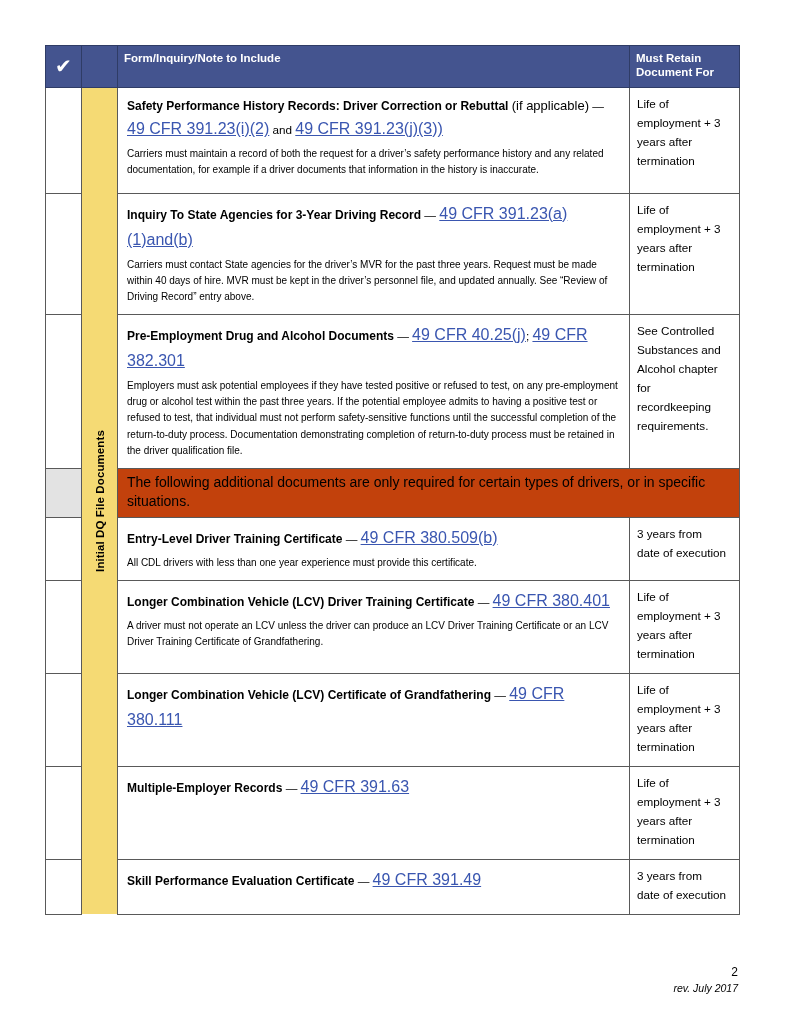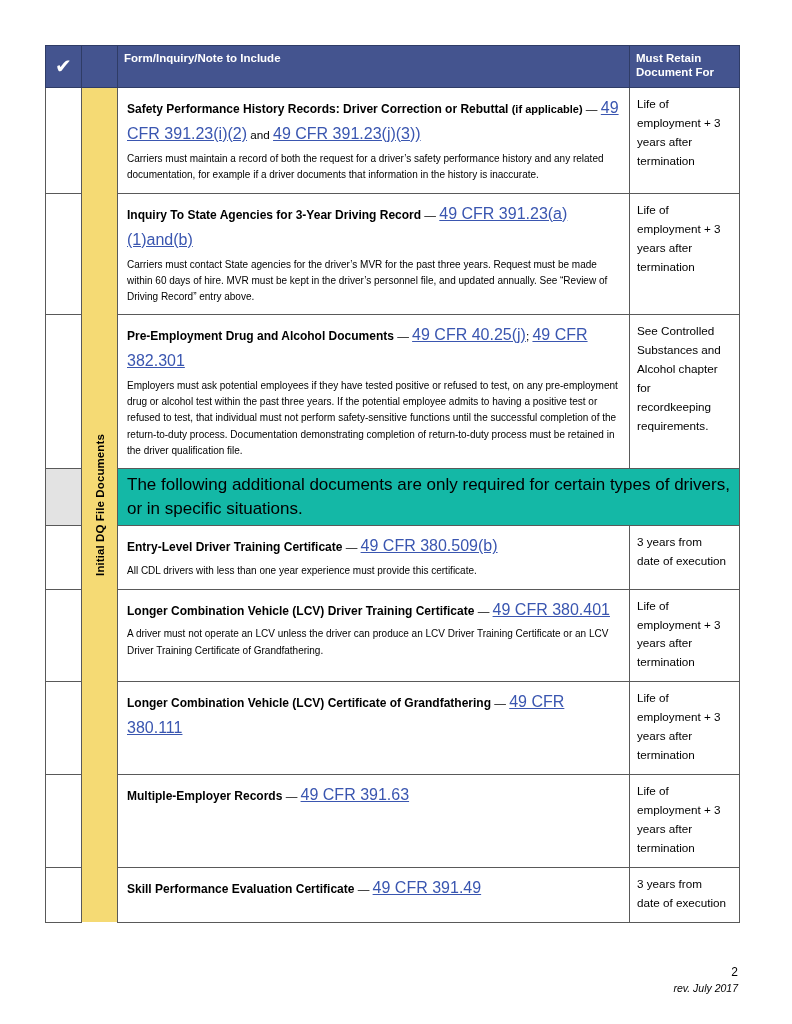--- a/index.html
+++ b/index.html
@@ -98,42 +98,42 @@
     padding: 7px 12px 9px 7px;
     font-size: 11.7px;
     line-height: 1.62;
   }
 
   .entry-title {
     font-weight: bold;
     font-size: 12px;
   }
   .entry-qual {
-    font-weight: bold;
-    font-size: 11px;
+    font-weight: normal;
+    font-size: 13px;
   }
   .dash { font-weight: normal; }
   .cite {
     color: #3A56B0;
     text-decoration: underline;
     font-weight: normal;
     font-size: 16px;
   }
   .desc {
     margin-top: 4px;
     font-size: 10px;
     line-height: 1.62;
   }
 
   
   tr.note-row td.cell-check { background: #E3E3E3; }
   tr.note-row td.cell-note {
-    background: #14b8a6;
+    background: #c2410c;
     padding: 4px 9px 5px 9px;
-    font-size: 17px;
+    font-size: 14px;
     line-height: 1.4;
     border: 1px solid #595959;
   }
 
   
   .footer {
     position: absolute;
     right: 54px;
     top: 963px;
     text-align: right;
@@ -176,21 +176,21 @@
           <td class="cell-main">
             <div><span class="entry-title">Safety Performance History Records: Driver Correction or Rebuttal</span> <span class="entry-qual">(if applicable)</span> <span class="dash">—</span> <span class="cite">49 CFR 391.23(i)(2)</span> <span>and</span> <span class="cite">49 CFR 391.23(j)(3))</span></div>
             <div class="desc">Carriers must maintain a record of both the request for a driver’s safety performance history and any related documentation, for example if a driver documents that information in the history is inaccurate.</div>
           </td>
           <td class="cell-retain">Life of employment + 3 years after termination</td>
         </tr>
         <tr style="height: 80px;">
           <td class="cell-check"></td>
           <td class="cell-main">
             <div><span class="entry-title">Inquiry To State Agencies for 3-Year Driving Record</span> <span class="dash">—</span> <span class="cite">49 CFR 391.23(a)(1)and(b)</span></div>
-            <div class="desc">Carriers must contact State agencies for the driver’s MVR for the past three years. Request must be made within 60 days of hire. MVR must be kept in the driver’s personnel file, and updated annually. See “Review of Driving Record” entry above.</div>
+            <div class="desc">Carriers must contact State agencies for the driver’s MVR for the past three years. Request must be made within 40 days of hire. MVR must be kept in the driver’s personnel file, and updated annually. See “Review of Driving Record” entry above.</div>
           </td>
           <td class="cell-retain">Life of employment + 3 years after termination</td>
         </tr>
         <tr style="height: 128px;">
           <td class="cell-check"></td>
           <td class="cell-main">
             <div><span class="entry-title">Pre-Employment Drug and Alcohol Documents</span> <span class="dash">—</span> <span class="cite">49 CFR 40.25(j)</span>; <span class="cite">49 CFR 382.301</span></div>
             <div class="desc">Employers must ask potential employees if they have tested positive or refused to test, on any pre-employment drug or alcohol test within the past three years. If the potential employee admits to having a positive test or refused to test, that individual must not perform safety-sensitive functions until the successful completion of the return-to-duty process. Documentation demonstrating completion of return-to-duty process must be retained in the driver qualification file.</div>
           </td>
           <td class="cell-retain">See Controlled Substances and Alcohol chapter for recordkeeping requirements.</td>

